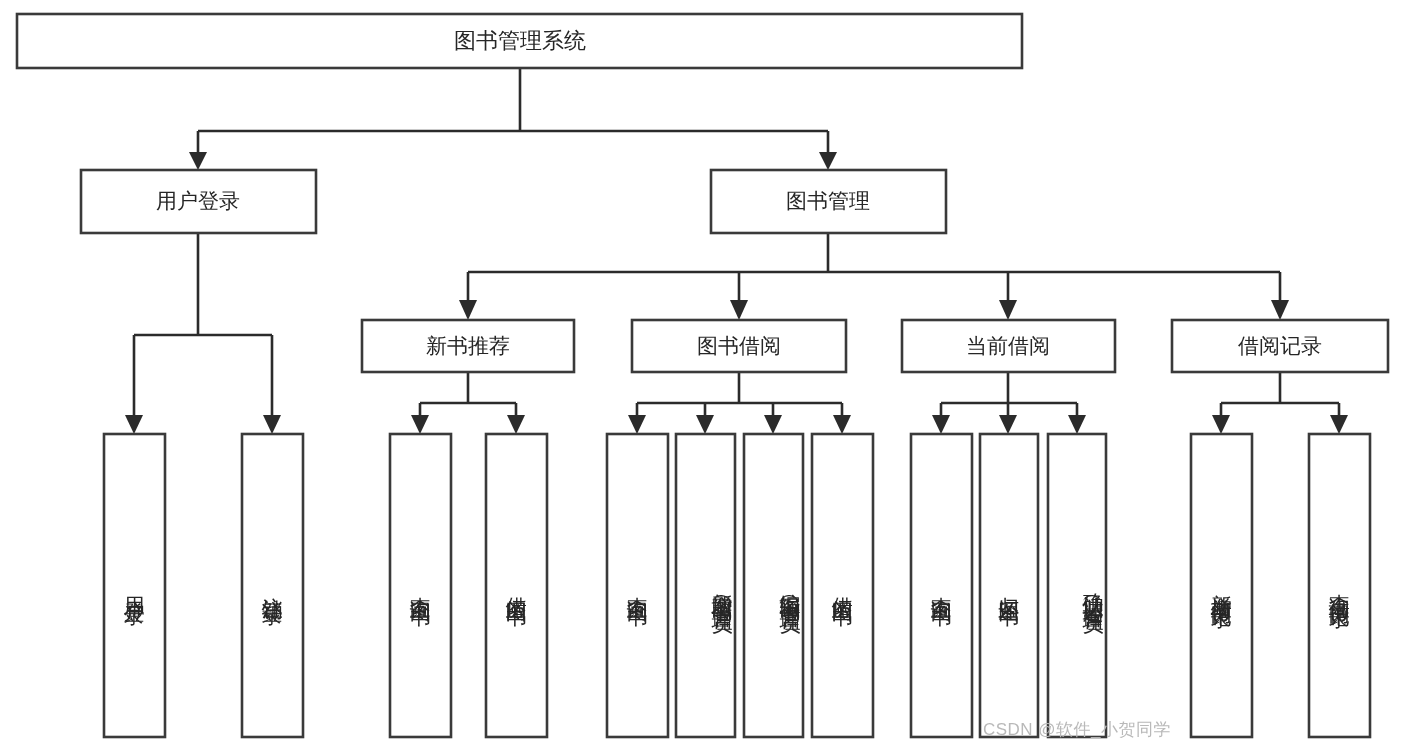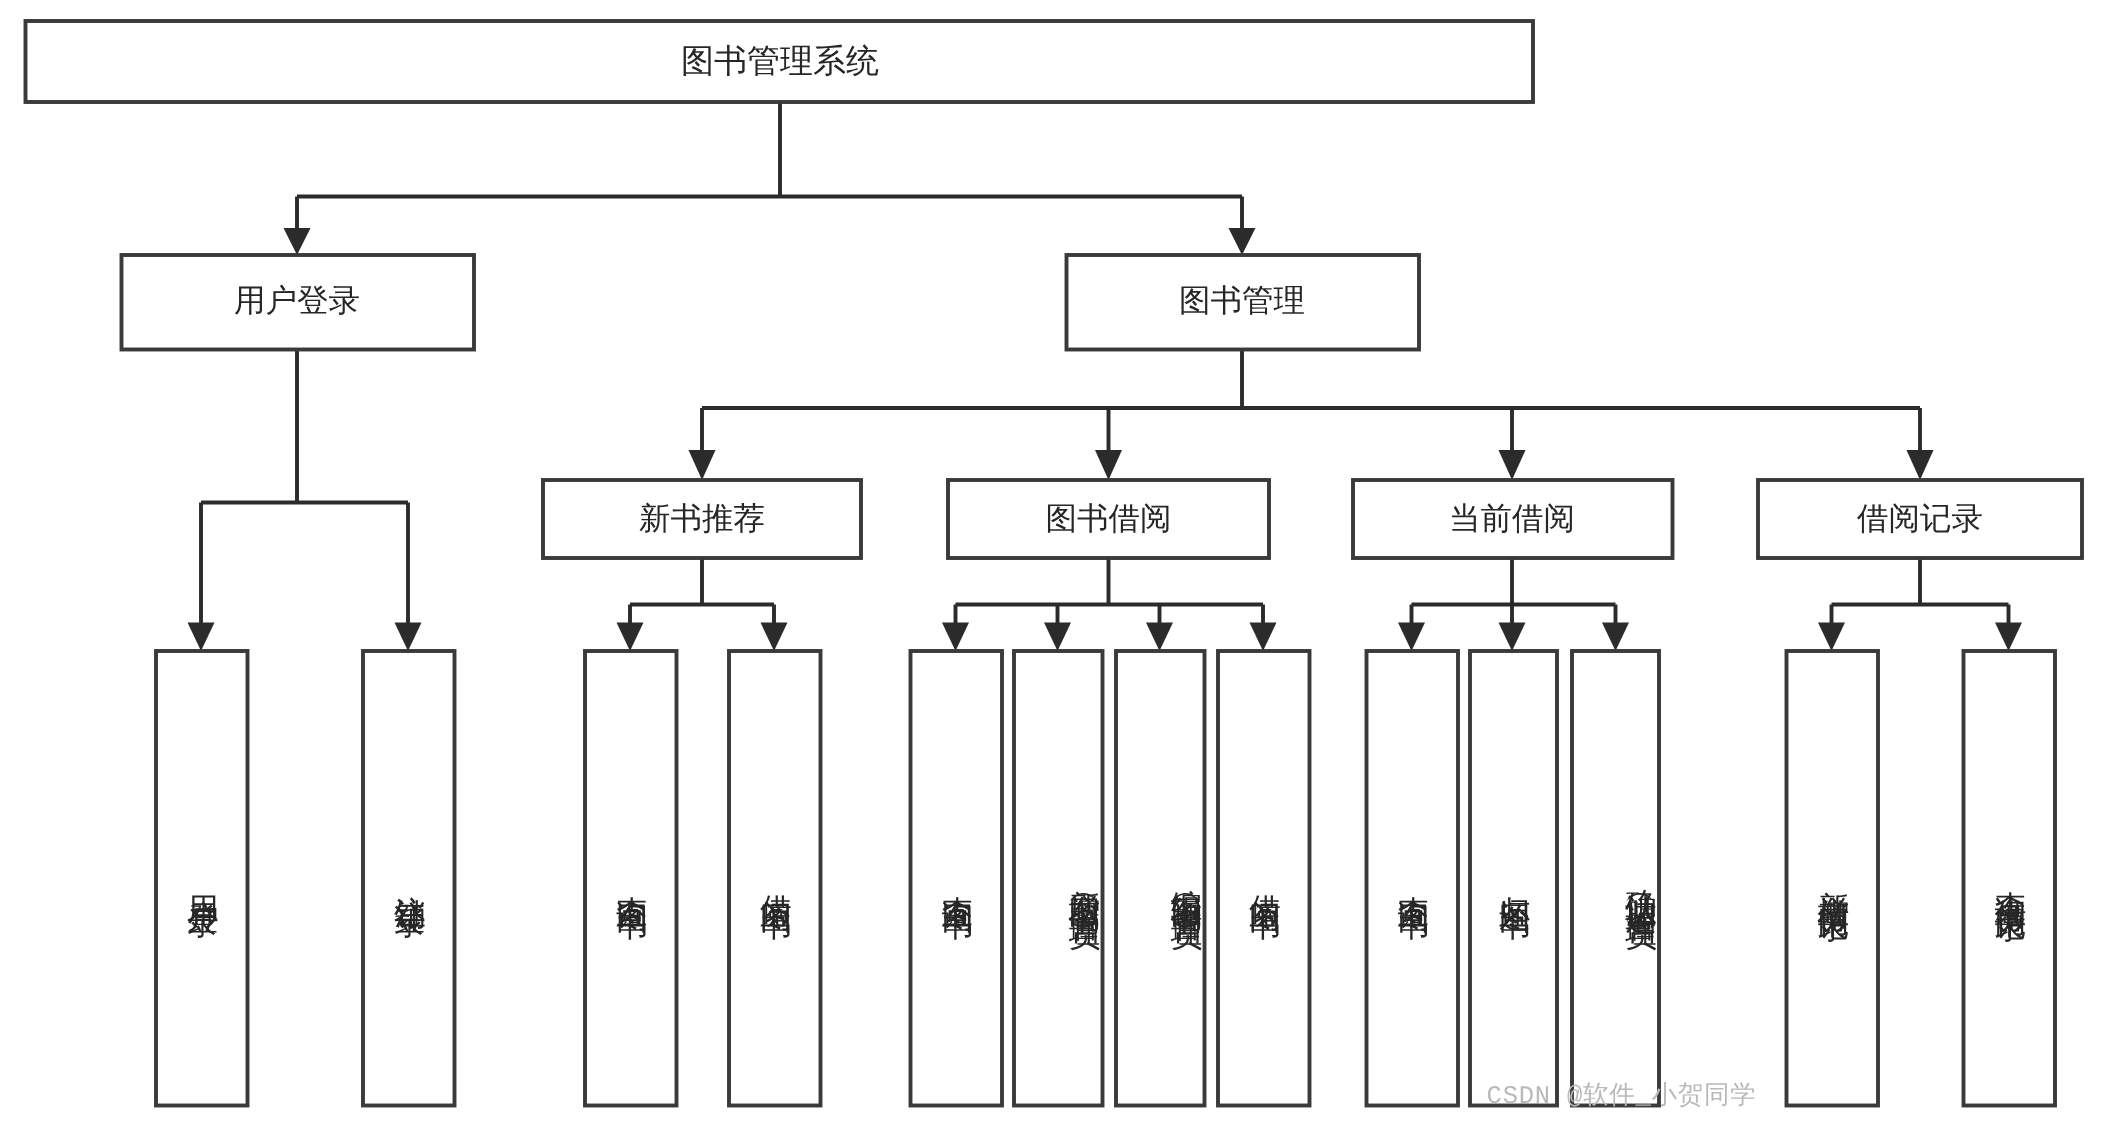--- a/index.html
+++ b/index.html
@@ -65,21 +65,21 @@
     color: #262626;
     letter-spacing: 3px;
     text-align: center;
     white-space: nowrap;
     pointer-events: none;
   }
   .watermark {
     position: absolute;
     right: 8px;
     bottom: 6px;
-    font-family: Liberation Mono, monospace;
+    font-family: Liberation Sans, sans-serif;
     font-size: 17px;
     color: #b9b9b9;
     white-space: nowrap;
     letter-spacing: 0.5px;
   }
 </style>
 </head>
 <body>
 
 <div id="diagram-root">

